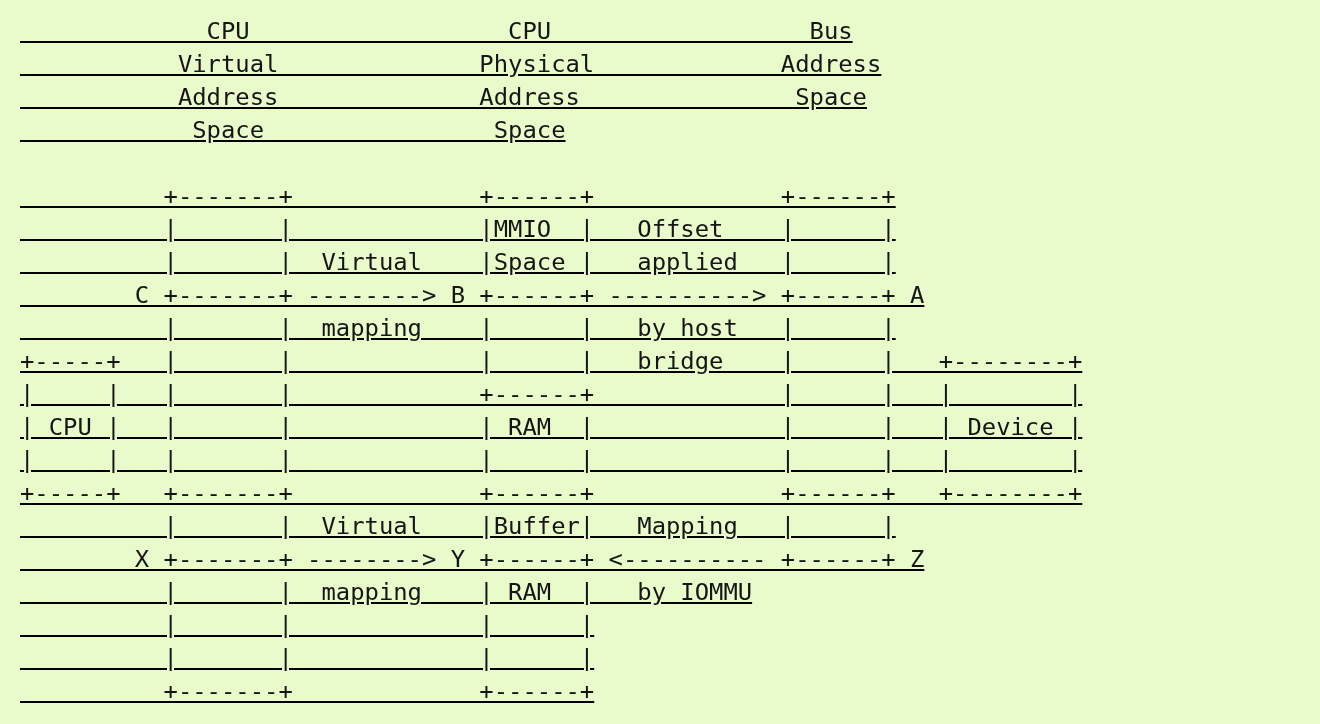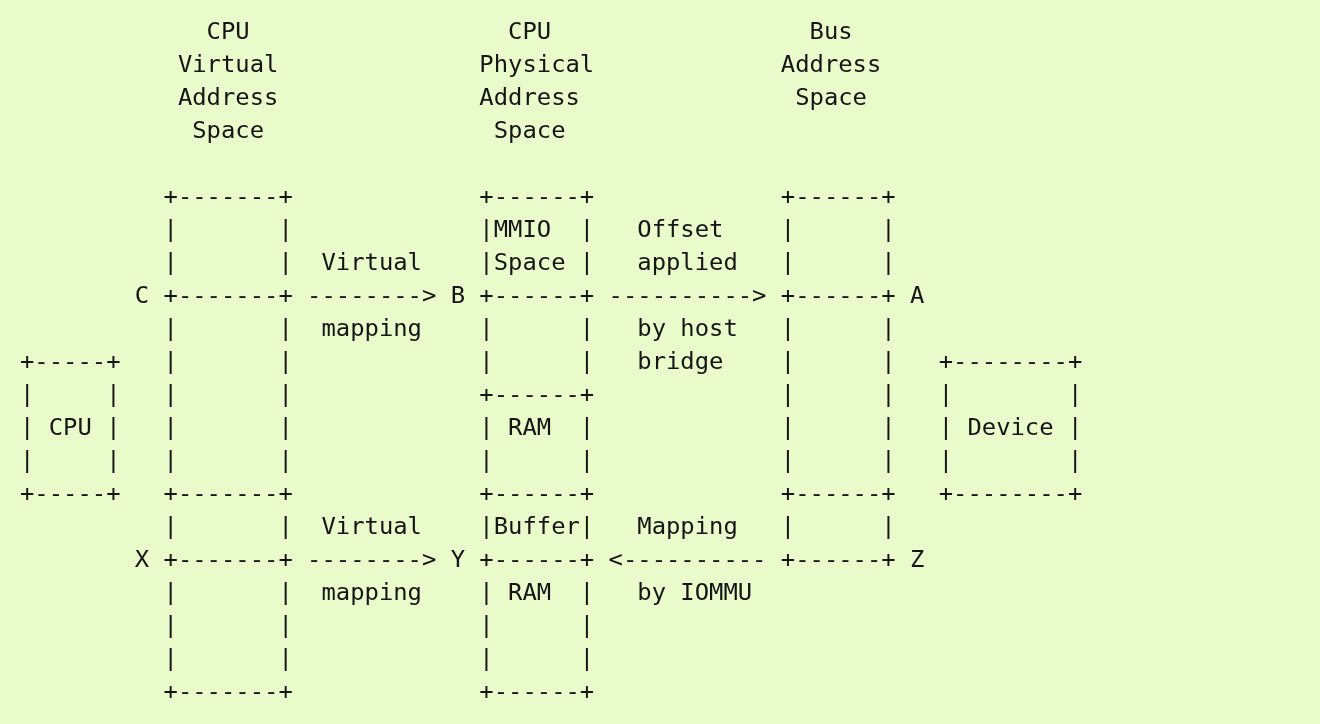--- a/index.html
+++ b/index.html
@@ -8,20 +8,21 @@
   }
   body {
     width: 1320px;
     height: 724px;
     overflow: hidden;
     background: #e9fbcb;
   }
   .diagram-wrap {
     width: 100%;
     height: 100%;
+    text-decoration: underline;
   }
   pre.ascii-diagram {
     margin: 0;
     padding: 15px 0 0 20px;
     font-family: "DejaVu Sans Mono", "Liberation Mono", monospace;
     font-size: 23.85px;
     line-height: 33px;
     letter-spacing: 0;
     color: #151515;
     white-space: pre;

